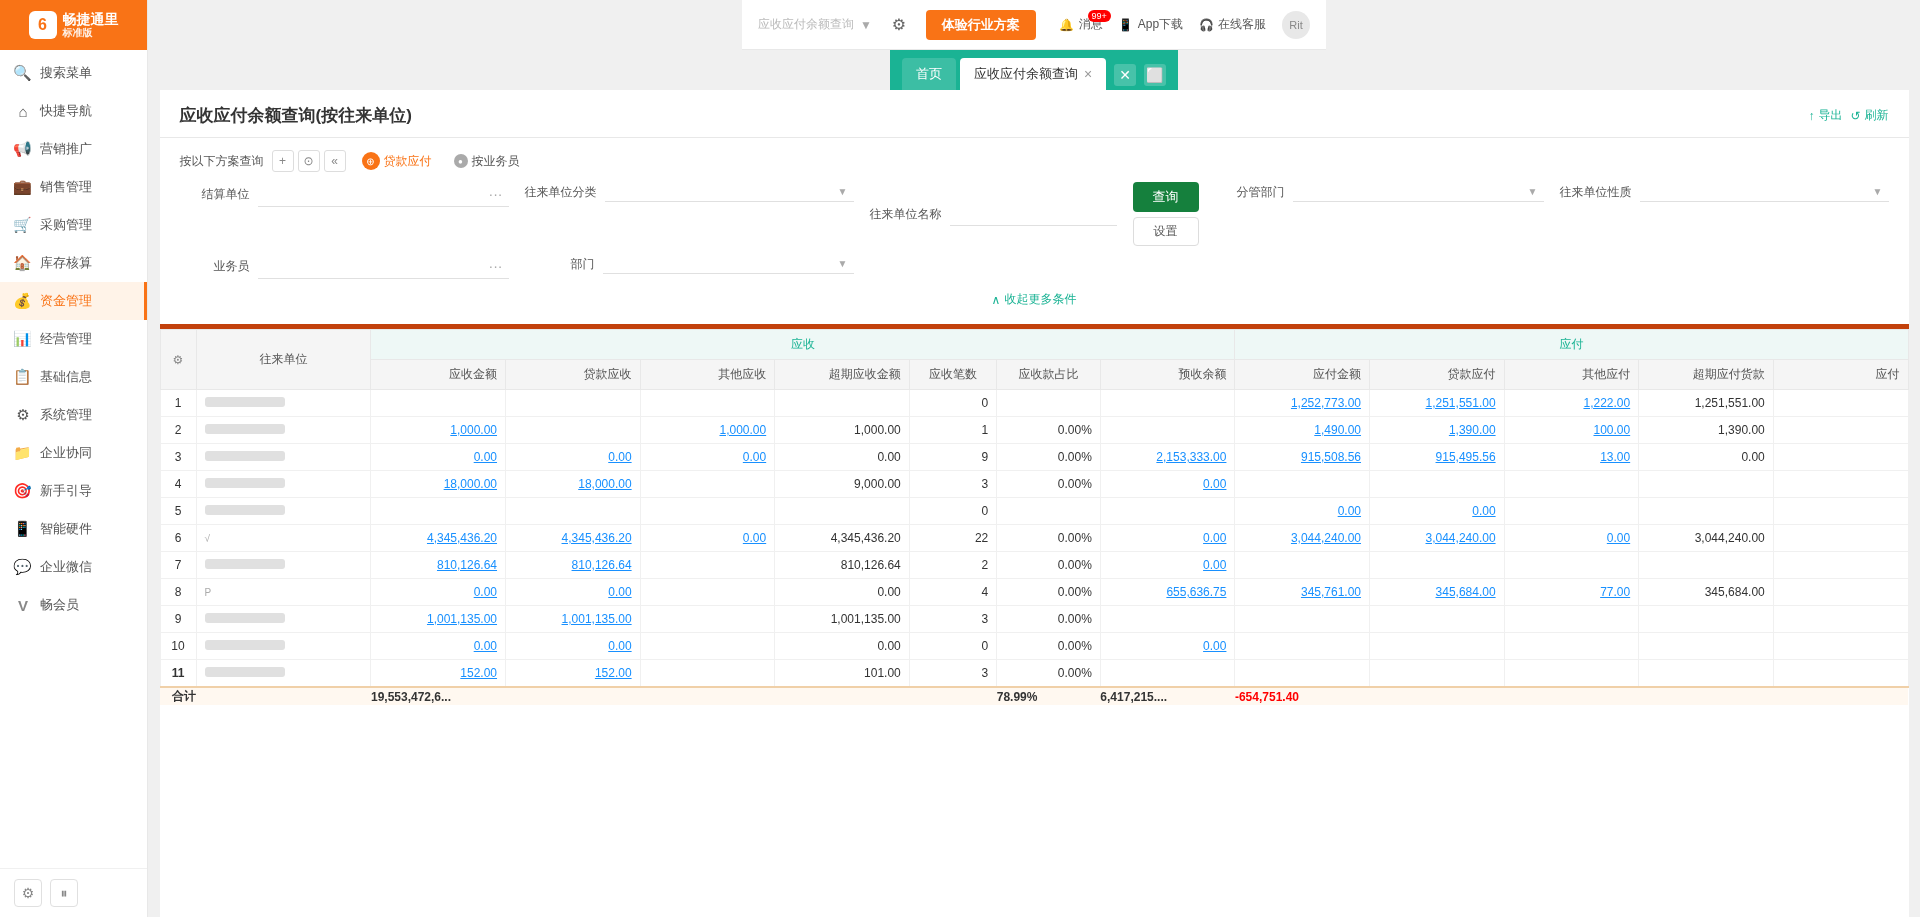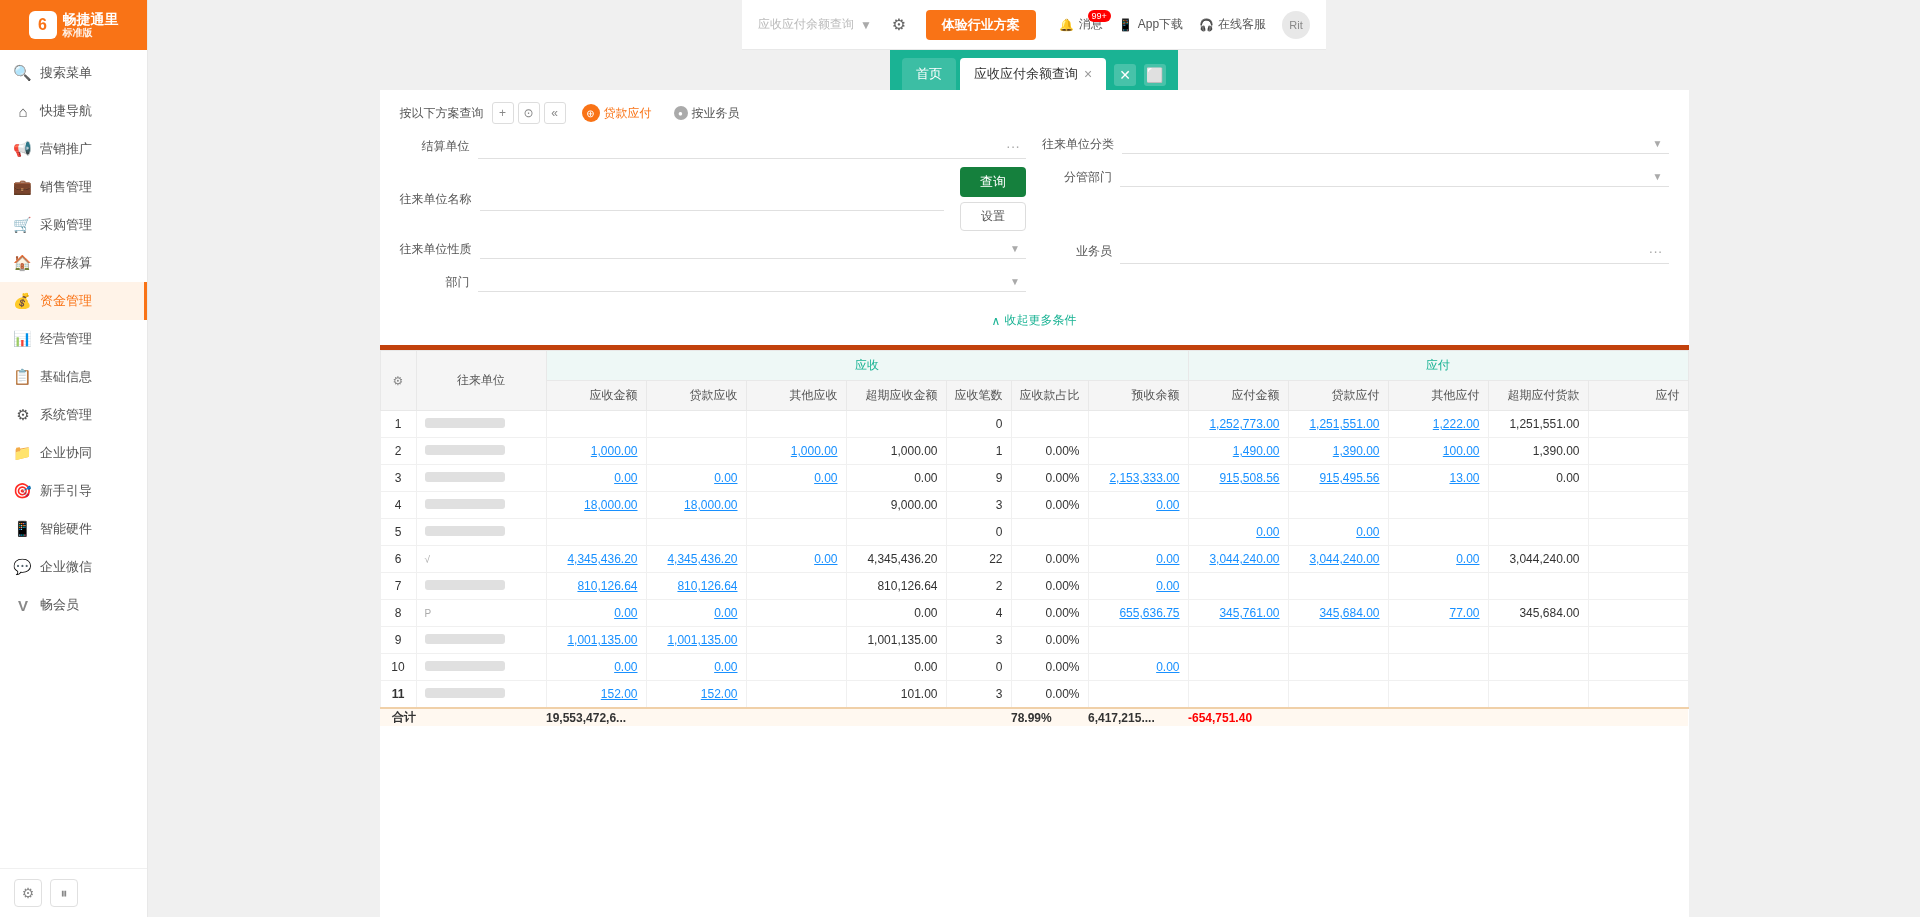--- a/index.html
+++ b/index.html
@@ -220,20 +220,33 @@
     </div>
     <div class="tab-spacer"></div>
     <div class="tab-actions">
       <div class="tab-action-btn">✕</div>
       <div class="tab-action-btn">⬜</div>
     </div>
   </div>
 
   <div class="content">
 
+    <div class="page-header">
+      <h2 class="page-title">应收应付余额查询(按往来单位)</h2>
+      <div class="page-actions">
+        <button class="page-action-btn">
+          <span>↑</span>
+          <span>导出</span>
+        </button>
+        <button class="page-action-btn">
+          <span>↺</span>
+          <span>刷新</span>
+        </button>
+      </div>
+    </div>
 
     <div class="search-panel">
       <div class="search-panel-top">
         <span class="search-scheme-label">按以下方案查询</span>
         <div class="search-scheme-btns">
           <div class="scheme-btn">+</div>
           <div class="scheme-btn">⊙</div>
           <div class="scheme-btn">«</div>
         </div>
         <div class="search-options">
@@ -241,21 +254,21 @@
             <div class="search-option-icon">⊕</div>
             <span class="search-option-label">贷款应付</span>
           </div>
           <div class="search-option" style="margin-left:16px;">
             <div class="search-option-icon" style="background:#aaa;width:14px;height:14px;border-radius:50%;font-size:8px;">●</div>
             <span class="search-option-label" style="color:#555;">按业务员</span>
           </div>
         </div>
       </div>
 
-      <div style="display:grid; grid-template-columns:1fr 1fr; gap:8px 16px; align-items:start;">
+      <div style="display:grid; grid-template-columns:1fr 1fr 1fr 1fr 1fr; gap:8px 16px; align-items:start;">
 
         <div class="search-row">
           <span class="search-label">结算单位</span>
           <div class="search-select" style="flex:1;">
             <span class="search-select-text"></span>
             <span class="search-dots">···</span>
           </div>
         </div>
         <div class="search-row">
           <span class="search-label">往来单位分类</span>

